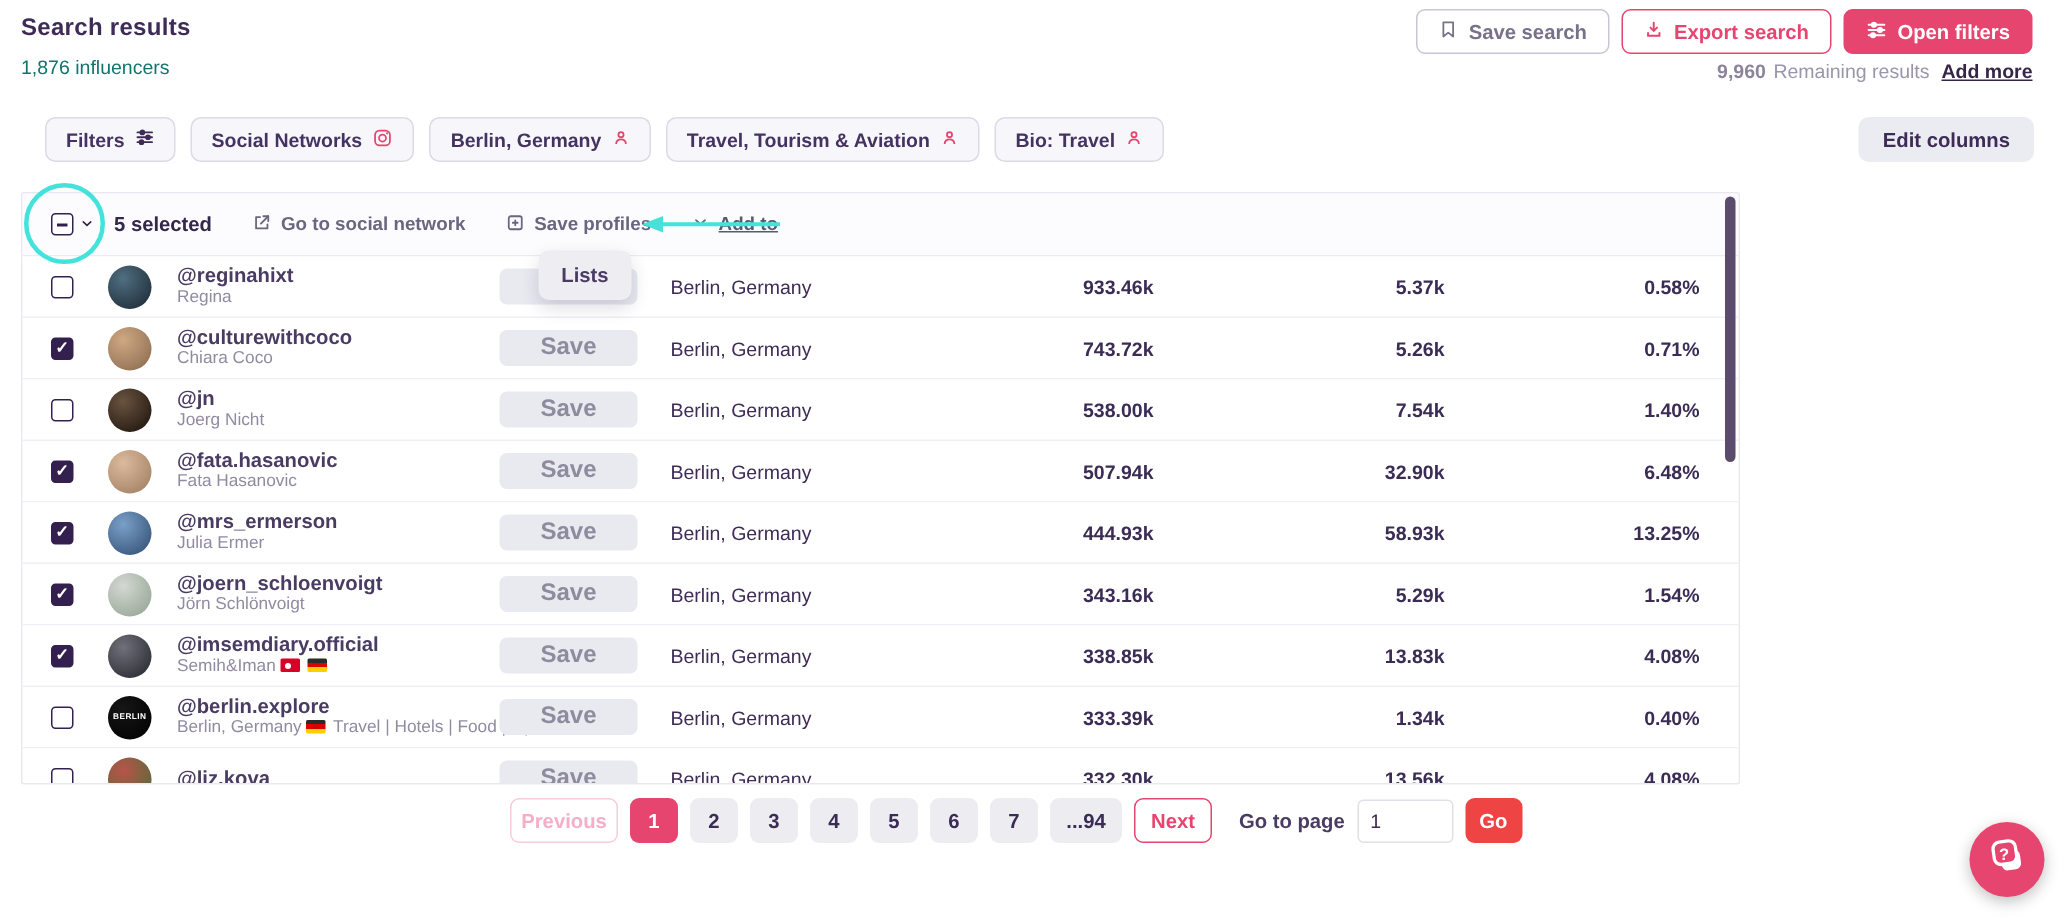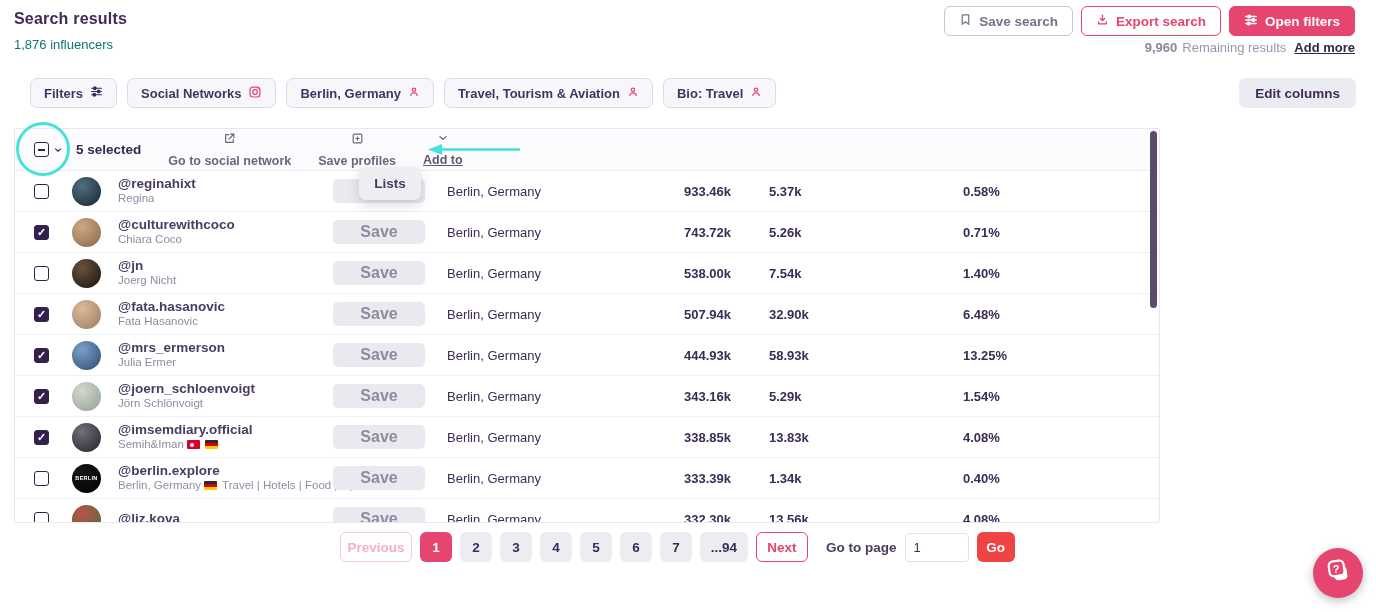--- a/index.html
+++ b/index.html
@@ -33,38 +33,38 @@
           border:1px solid #e9e8f0; border-radius:2px; background:#fff; overflow:hidden; }
   .toolbar { height:42px; background:#fcfcfe; border-bottom:1px solid #ecebf2;
           display:flex; align-items:center; padding-left:19px; gap:27px; }
   .cb-group { display:flex; align-items:center; gap:4px; cursor:pointer; }
   .cb { width:15px; height:15px; border:1.6px solid #34204f; border-radius:3px; background:#fff;
         display:flex; align-items:center; justify-content:center; flex:0 0 auto; cursor:pointer; }
   .cb.indet::after { content:""; width:7px; height:2px; background:#34204f; }
   .cb.checked { background:#34204f; border-color:#34204f; }
   .cb.checked::after { content:"\2713"; color:#fff; font-size:11px; font-weight:bold; line-height:1; }
   .sel-count { font-size:13.5px; font-weight:bold; color:#33284a; margin-left:6px; }
-  .tb-link { display:flex; align-items:center; gap:6px; font-size:12.5px; font-weight:bold; color:#6b657e; cursor:pointer;flex-direction:column; }
+  .tb-link { display:flex; gap:6px; font-size:12.5px; font-weight:bold; color:#6b657e; cursor:pointer; }
   .tb-link.addto .lbl { text-decoration:underline; color:#5d5770; }
   
   .rows {}
   .row { height:41px; display:flex; align-items:center; border-bottom:1px solid #f0eff5; background:#fff; padding-right:26px; }
   .cell-check { width:45px; padding-left:19px; display:flex; align-items:center; flex:0 0 auto; }
   .cell-avatar { width:51px; padding-left:12px; display:flex; align-items:center; flex:0 0 auto; }
   .avatar { width:29px; height:29px; border-radius:50%; flex:0 0 auto;
             display:flex; align-items:center; justify-content:center; overflow:hidden; }
   .avatar.logo { color:#fff; font-size:5.5px; font-weight:bold; letter-spacing:.3px; }
   .cell-info { flex:1 1 auto; min-width:0; padding-left:7px; }
   .handle { font-size:13.5px; font-weight:bold; color:#4a3b63; line-height:1.15; cursor:pointer; }
   .subline { font-size:11.5px; color:#918ba1; line-height:1.2; margin-top:1px; white-space:nowrap; }
   .cell-save { width:110px; flex:0 0 auto; display:flex; justify-content:center; }
   .save-btn { width:92px; height:24px; background:#e9e9f0; border:none; border-radius:5px;
               color:#8f8b9f; font-family:inherit; font-size:16px; font-weight:bold; cursor:pointer; }
   .cell-location { width:250px; flex:0 0 auto; padding-left:13px; font-size:13px; color:#3e2b56; }
-  .cell-num { flex:0 0 auto; text-align:left; font-size:13px; font-weight:bold; color:#3b2c55; }
+  .cell-num { flex:0 0 auto; text-align:right; font-size:13px; font-weight:bold; color:#3b2c55; }
   .cell-followers { width:85px; } .cell-likes { width:194px; } .cell-eng { width:170px; }
   .flag { display:inline-block; width:13px; height:9px; border-radius:1px; vertical-align:-1px; margin:0 2px 0 3px; }
   .flag-de { background:linear-gradient(180deg,#2b2b2b 33%,#dd0000 33% 66%,#ffce00 66%); }
   .flag-tr { background:#d80027; position:relative; }
   .flag-tr::after { content:""; position:absolute; left:3px; top:2.5px; width:4px; height:4px; background:#fff; border-radius:50%; }
   .scroll-thumb { position:absolute; right:2px; top:2px; width:7px; height:177px; background:#5b4b6d; border-radius:4px; cursor:pointer; }
   
   .dropdown { position:absolute; left:359px; top:167px; width:62px; background:#ededf2;
               border-radius:7px; box-shadow:0 5px 12px rgba(40,30,70,.16); z-index:6; padding:9px 0; }
   .dropdown-item { text-align:center; font-size:13.5px; font-weight:bold; color:#4a3b63; cursor:pointer; }

